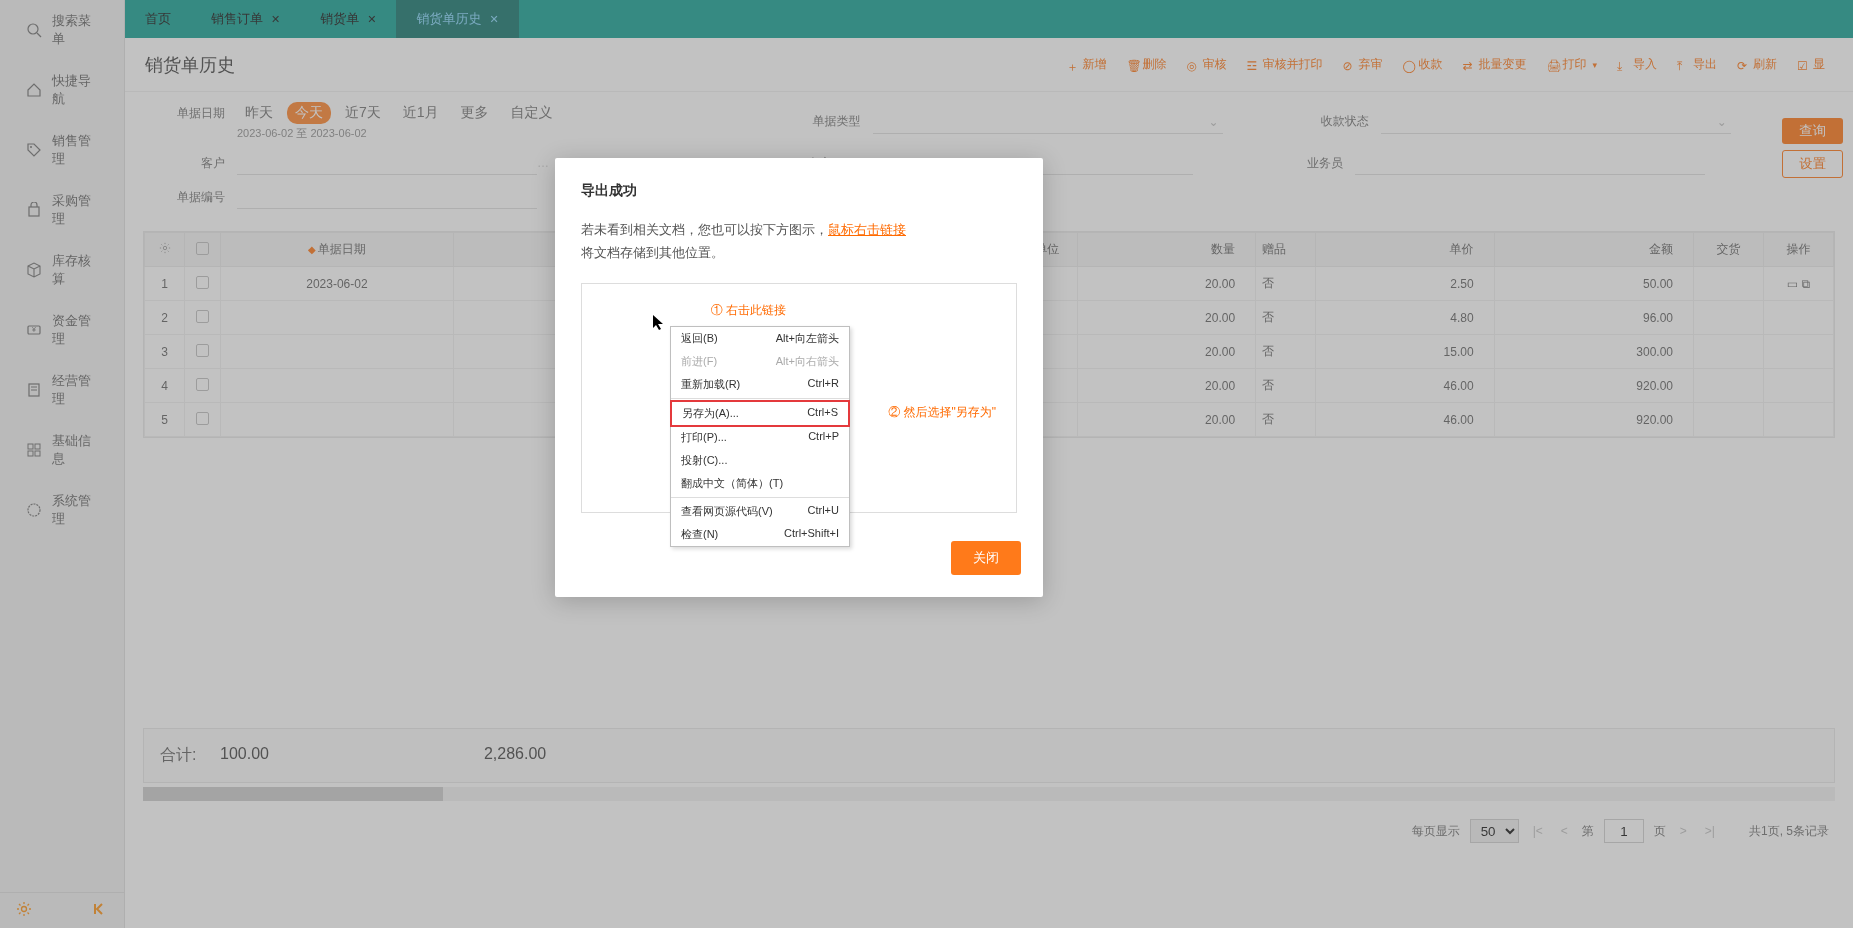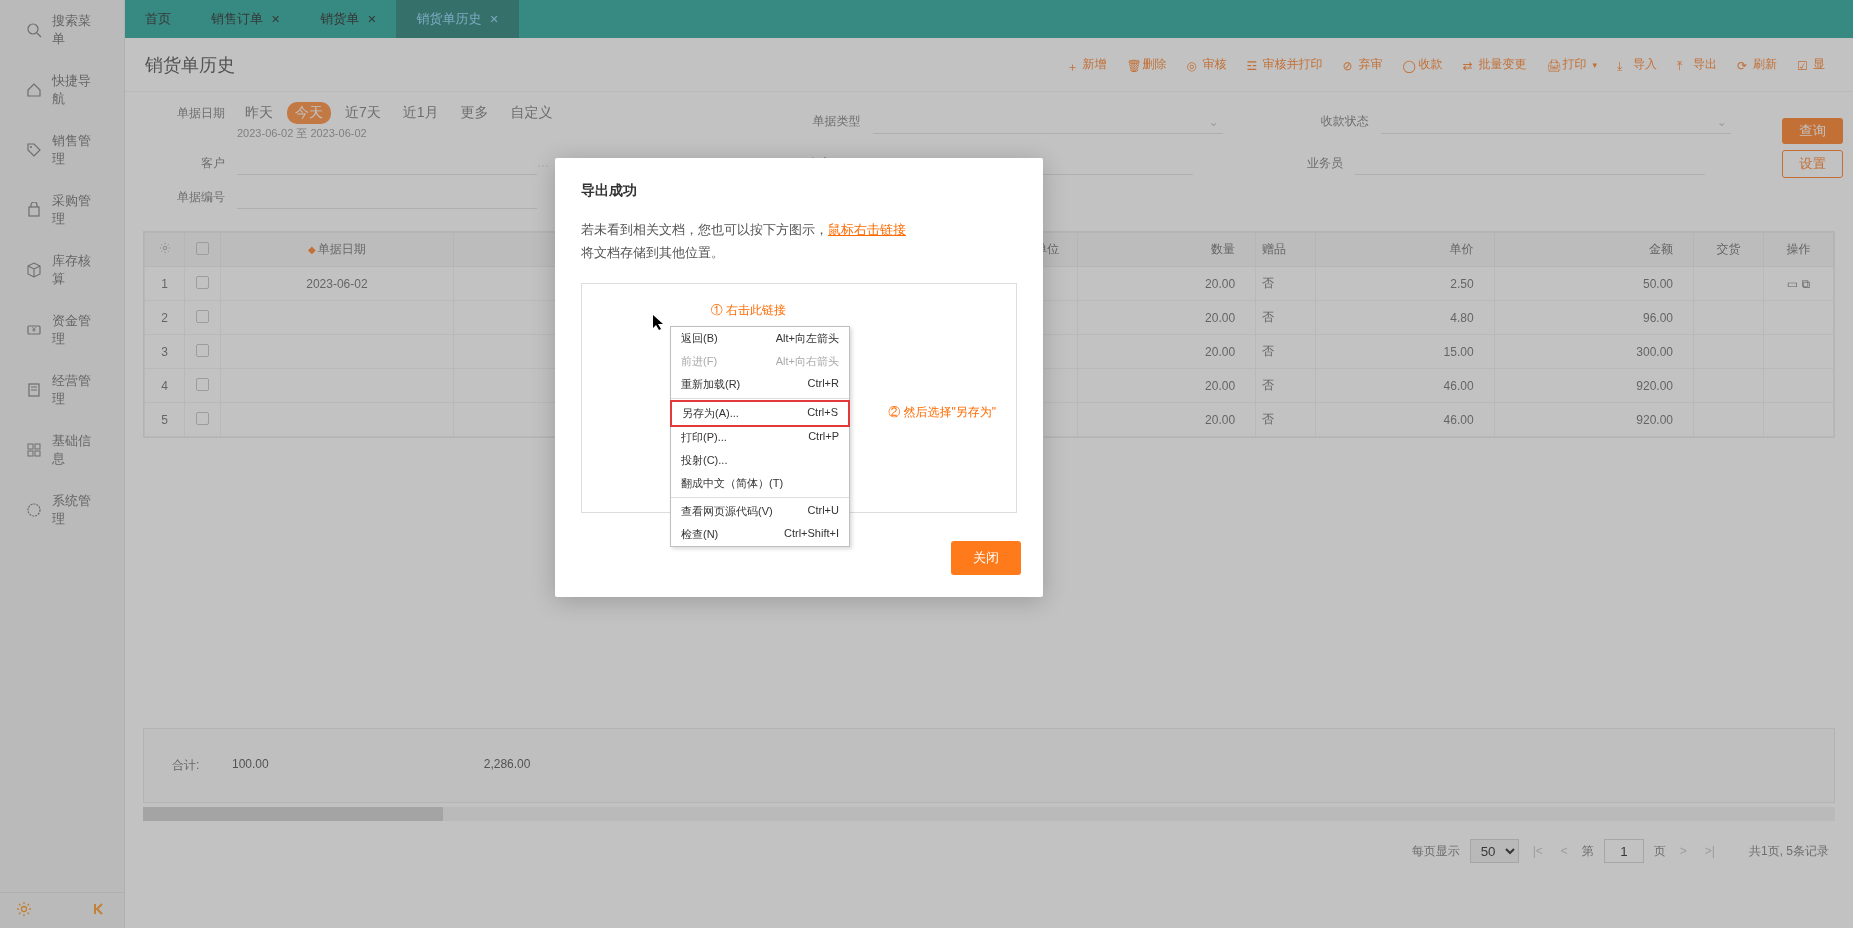--- a/index.html
+++ b/index.html
@@ -41,21 +41,21 @@
 .table-wrap { margin: 10px 18px; border: 1px solid #e5e5e5; }
 .tbl { width: 100%; border-collapse: collapse; }
 .tbl th { background: #f5f5f5; border: 1px solid #e8e8e8; padding: 8px 6px; font-weight: normal; color: #555; font-size: 12px; position: relative; }
 .tbl td { border: 1px solid #eee; padding: 8px 6px; color: #555; text-align: center; font-size: 12px; }
 .tbl td.num { text-align: right; padding-right: 20px; }
 .tbl td.link { color: #337ab7; text-decoration: underline; cursor: pointer; }
 .sort-caret { color: #ff6a00; font-size: 10px; margin-right: 2px; }
 .gear-th { width: 40px; text-align: center; }
 .chk-box { width: 13px; height: 13px; border: 1px solid #bbb; display: inline-block; border-radius: 2px; }
 
-.footer-sum { margin: 0 18px; padding: 28px; background: #f9f9f9; border: 1px solid #e5e5e5; display: flex; font-size: 12px; }
+.footer-sum { margin: 0 18px; padding: 16px; background: #f9f9f9; border: 1px solid #e5e5e5; display: flex; font-size: 16px; }
 .footer-sum .lbl { width: 60px; color: #555; }
 .footer-sum .v1 { }
 .footer-sum .v2 { margin-left: 215px; }
 .hscroll { margin: 4px 18px; height: 14px; background: #f0f0f0; position: relative; }
 .hscroll .thumb { position: absolute; left: 0; width: 300px; height: 100%; background: #c8c8c8; }
 
 .pager { display: flex; justify-content: flex-end; align-items: center; gap: 10px; padding: 14px 24px; color: #666; font-size: 12px; }
 .pager select, .pager input { border: 1px solid #ccc; padding: 2px 6px; height: 24px; }
 .pager input { width: 40px; text-align: center; }
 .pager .pbtn { color: #bbb; cursor: pointer; padding: 0 4px; }

